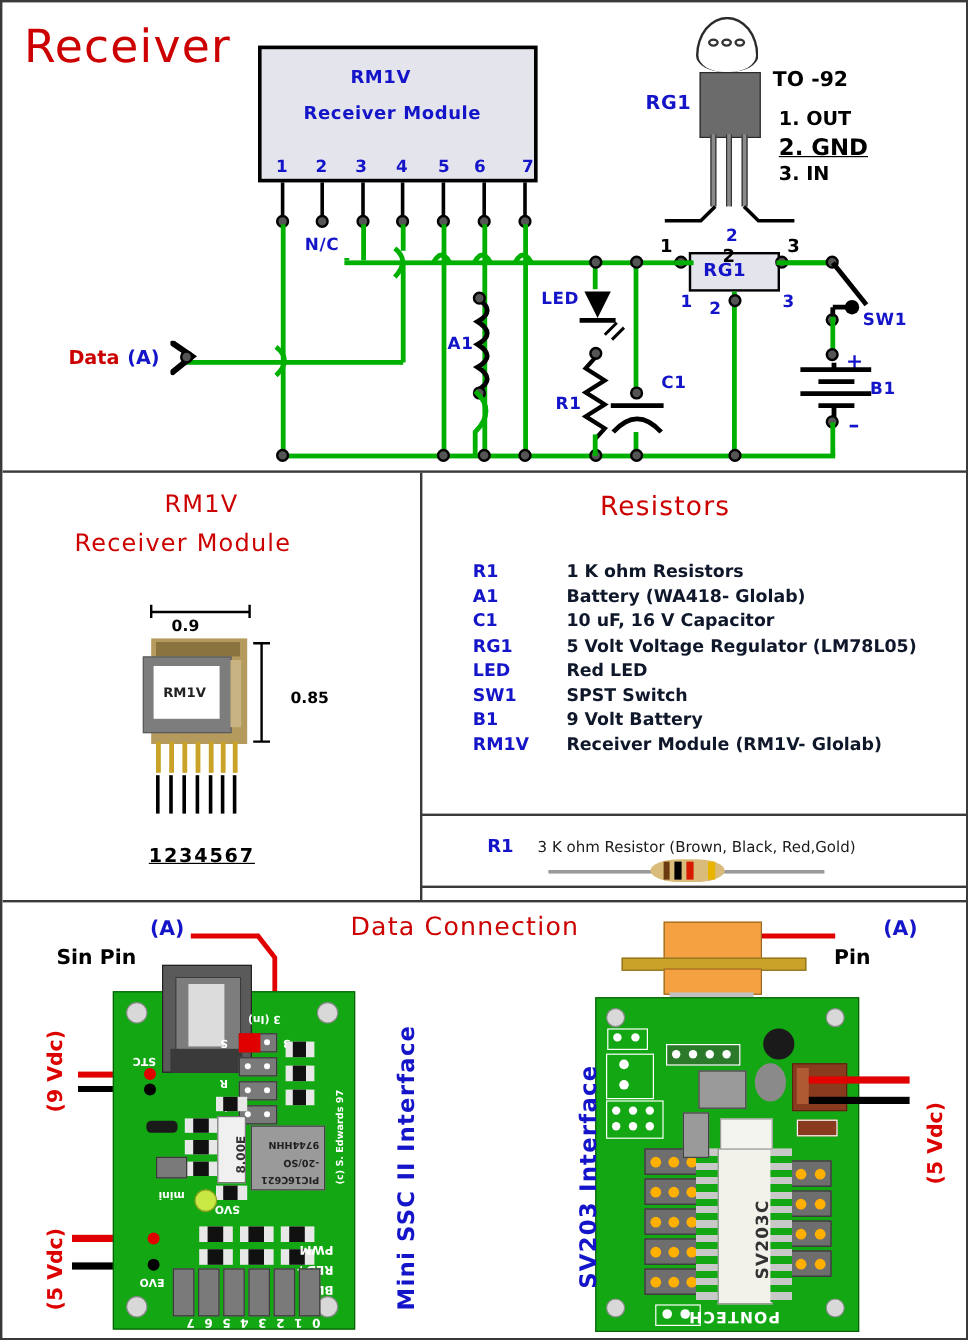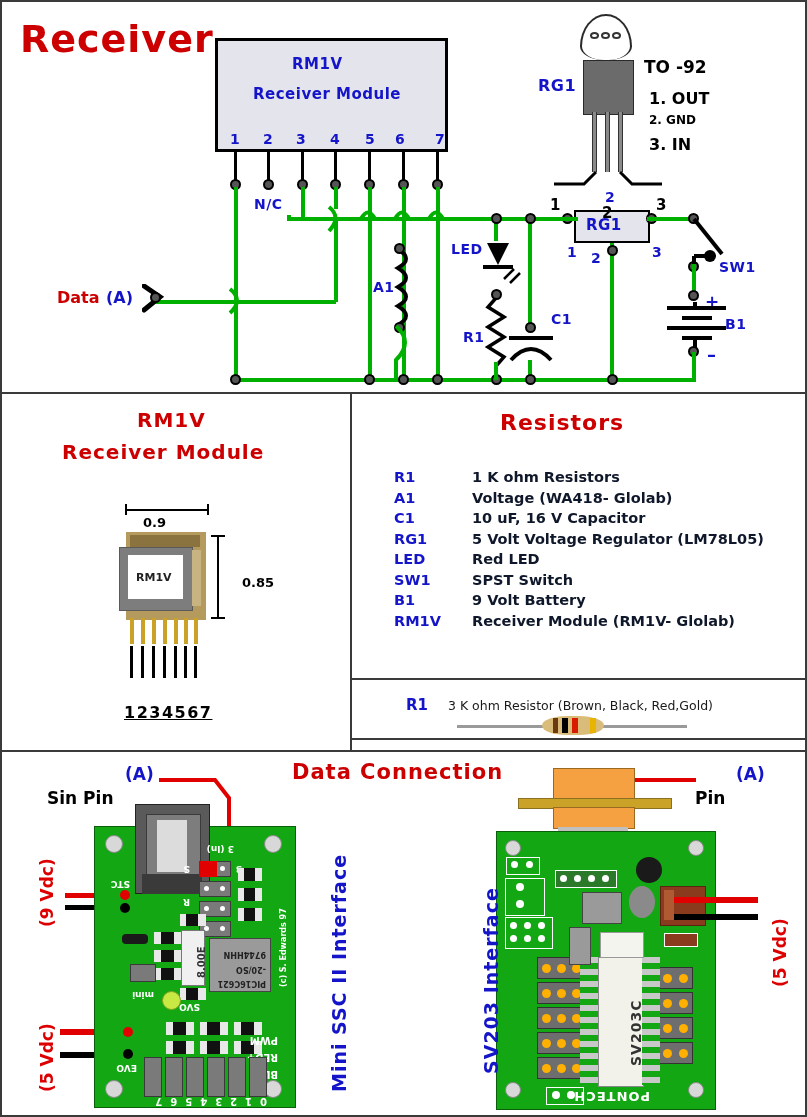--- a/index.html
+++ b/index.html
@@ -11,21 +11,21 @@
   }
   .hdiv{position:absolute;left:0;width:807px;height:2px;background:#3a3a3a;}
   .vdiv{position:absolute;width:2px;background:#3a3a3a;}
 
   
   .t{position:absolute;white-space:nowrap;line-height:1;}
   .blue{color:#1414c8;}
   .blk{color:#000000;margin-top:24px;}
   .bold{font-weight:bold;}
   .title-red{
-    color:#cc0000;font-weight:bold;font-family:"DejaVu Sans", sans-serif;
+    color:#cc0000;font-weight:normal;font-family:"DejaVu Sans", sans-serif;
     letter-spacing:1px;
   }
   .lbl-blue{color:#1414c8;font-weight:bold;font-size:14px;letter-spacing:0.5px;}
 
   
   .wire-h{position:absolute;height:4px;background:#00b000;}
   .wire-v{position:absolute;width:4px;background:#00b000;}
   .lead-v{position:absolute;width:3px;background:#000;}
   .dot{position:absolute;width:11px;height:11px;border-radius:50%;
        background:#555;border:2px solid #000;box-sizing:border-box;}
@@ -255,21 +255,21 @@
   <svg style="position:absolute;left:546px;top:164px;width:120px;height:24px;">
     <path d="M 6 18 L 36 18 L 48 6" fill="none" stroke="#000" stroke-width="3"></path>
     <path d="M 114 18 L 84 18 L 72 6" fill="none" stroke="#000" stroke-width="3"></path>
   </svg>
   <div class="t bold blk" style="left:548px;top:172px;font-size:15px;">1</div>
   <div class="t bold blk" style="left:600px;top:180px;font-size:15px;">2</div>
   <div class="t bold blk" style="left:654px;top:172px;font-size:15px;">3</div>
 
   <div class="t bold blk" style="left:642px;top:33px;font-size:17px;">TO -92</div>
   <div class="t bold blk" style="left:647px;top:65px;font-size:16px;">1. OUT</div>
-  <div class="t bold blk" style="left:647px;top:88px;font-size:12px;">2. GND</div>
+  <div class="t bold blk" style="left:647px;top:88px;font-size:19px;text-decoration:underline;">2. GND</div>
   <div class="t bold blk" style="left:647px;top:111px;font-size:16px;">3. IN</div>
 
   <div class="t lbl-blue" style="left:603px;top:188px;">2</div>
 
   <div class="t title-red" style="left:135px;top:408px;font-size:20px;">RM1V</div>
   <div class="t title-red" style="left:60px;top:440px;font-size:20px;">Receiver  Module</div>
 
   <div class="t bold blk" style="left:141px;top:490px;font-size:13px;">0.9</div>
   <svg style="position:absolute;left:120px;top:500px;width:92px;height:14px;">
     <line x1="4" y1="2" x2="4" y2="13" stroke="#000" stroke-width="2"></line>
@@ -310,21 +310,21 @@
   <div class="t title-red" style="left:498px;top:410px;font-size:22px;">Resistors</div>
 
   <table class="comp" style="left:392px;top:466px;width:400px;">
     <tbody>
       <tr>
         <td class="ref">R1</td>
         <td class="desc">1 K ohm Resistors</td>
       </tr>
       <tr>
         <td class="ref">A1</td>
-        <td class="desc">Voltage (WA418- Glolab)</td>
+        <td class="desc">Battery (WA418- Glolab)</td>
       </tr>
       <tr>
         <td class="ref">C1</td>
         <td class="desc">10 uF, 16 V Capacitor</td>
       </tr>
       <tr>
         <td class="ref">RG1</td>
         <td class="desc">5 Volt Voltage Regulator (LM78L05)</td>
       </tr>
       <tr>

